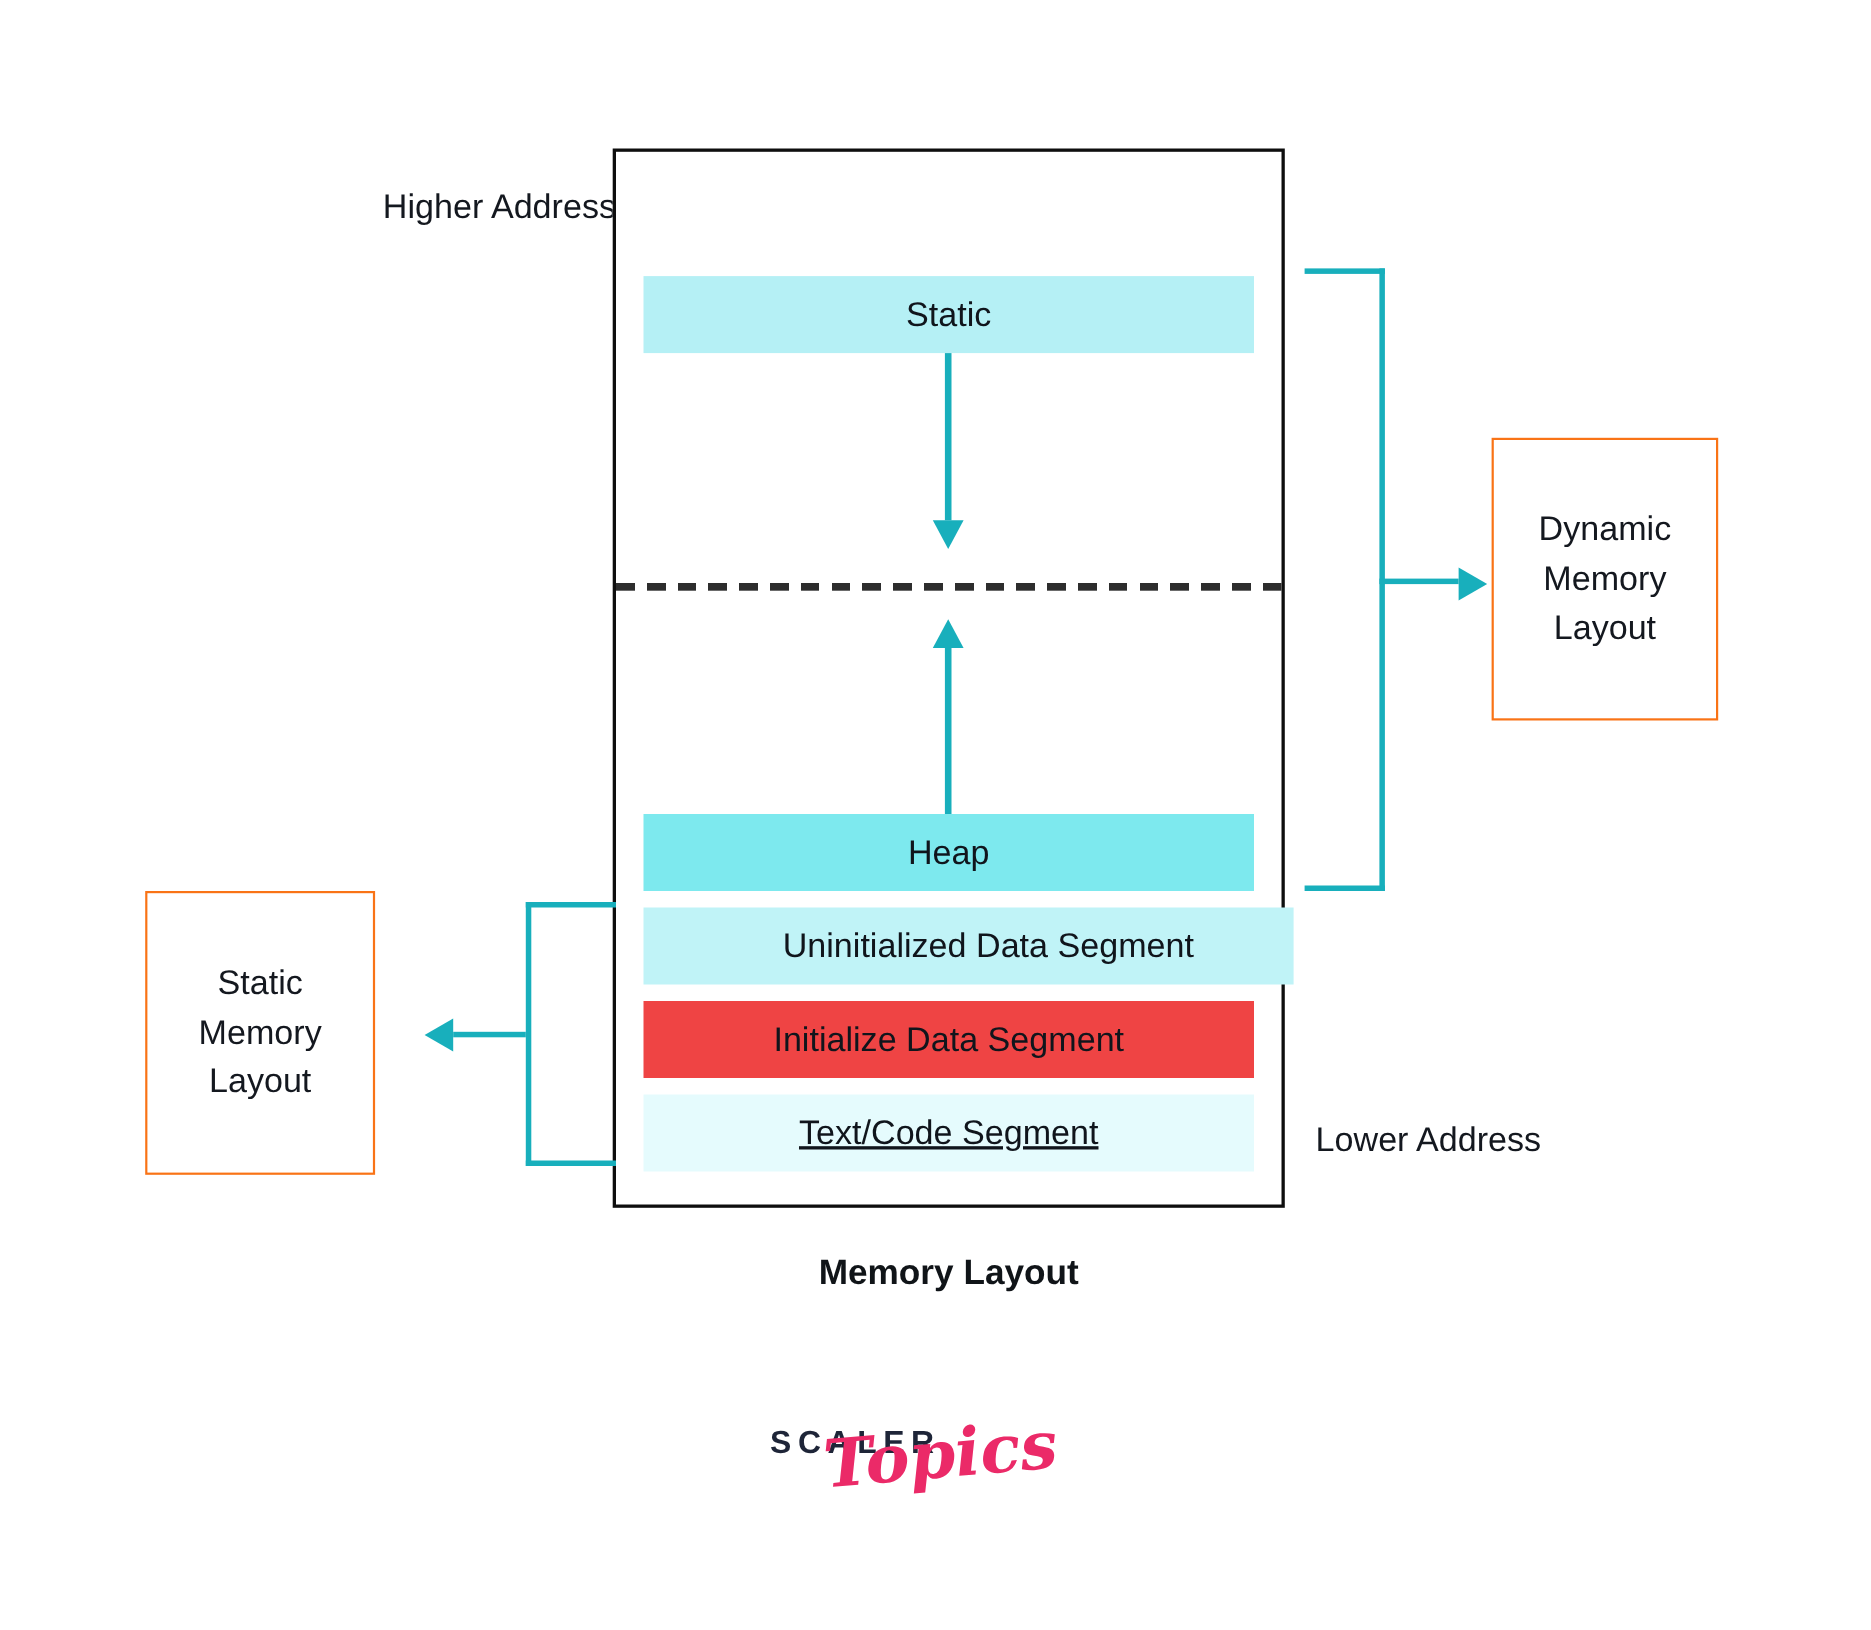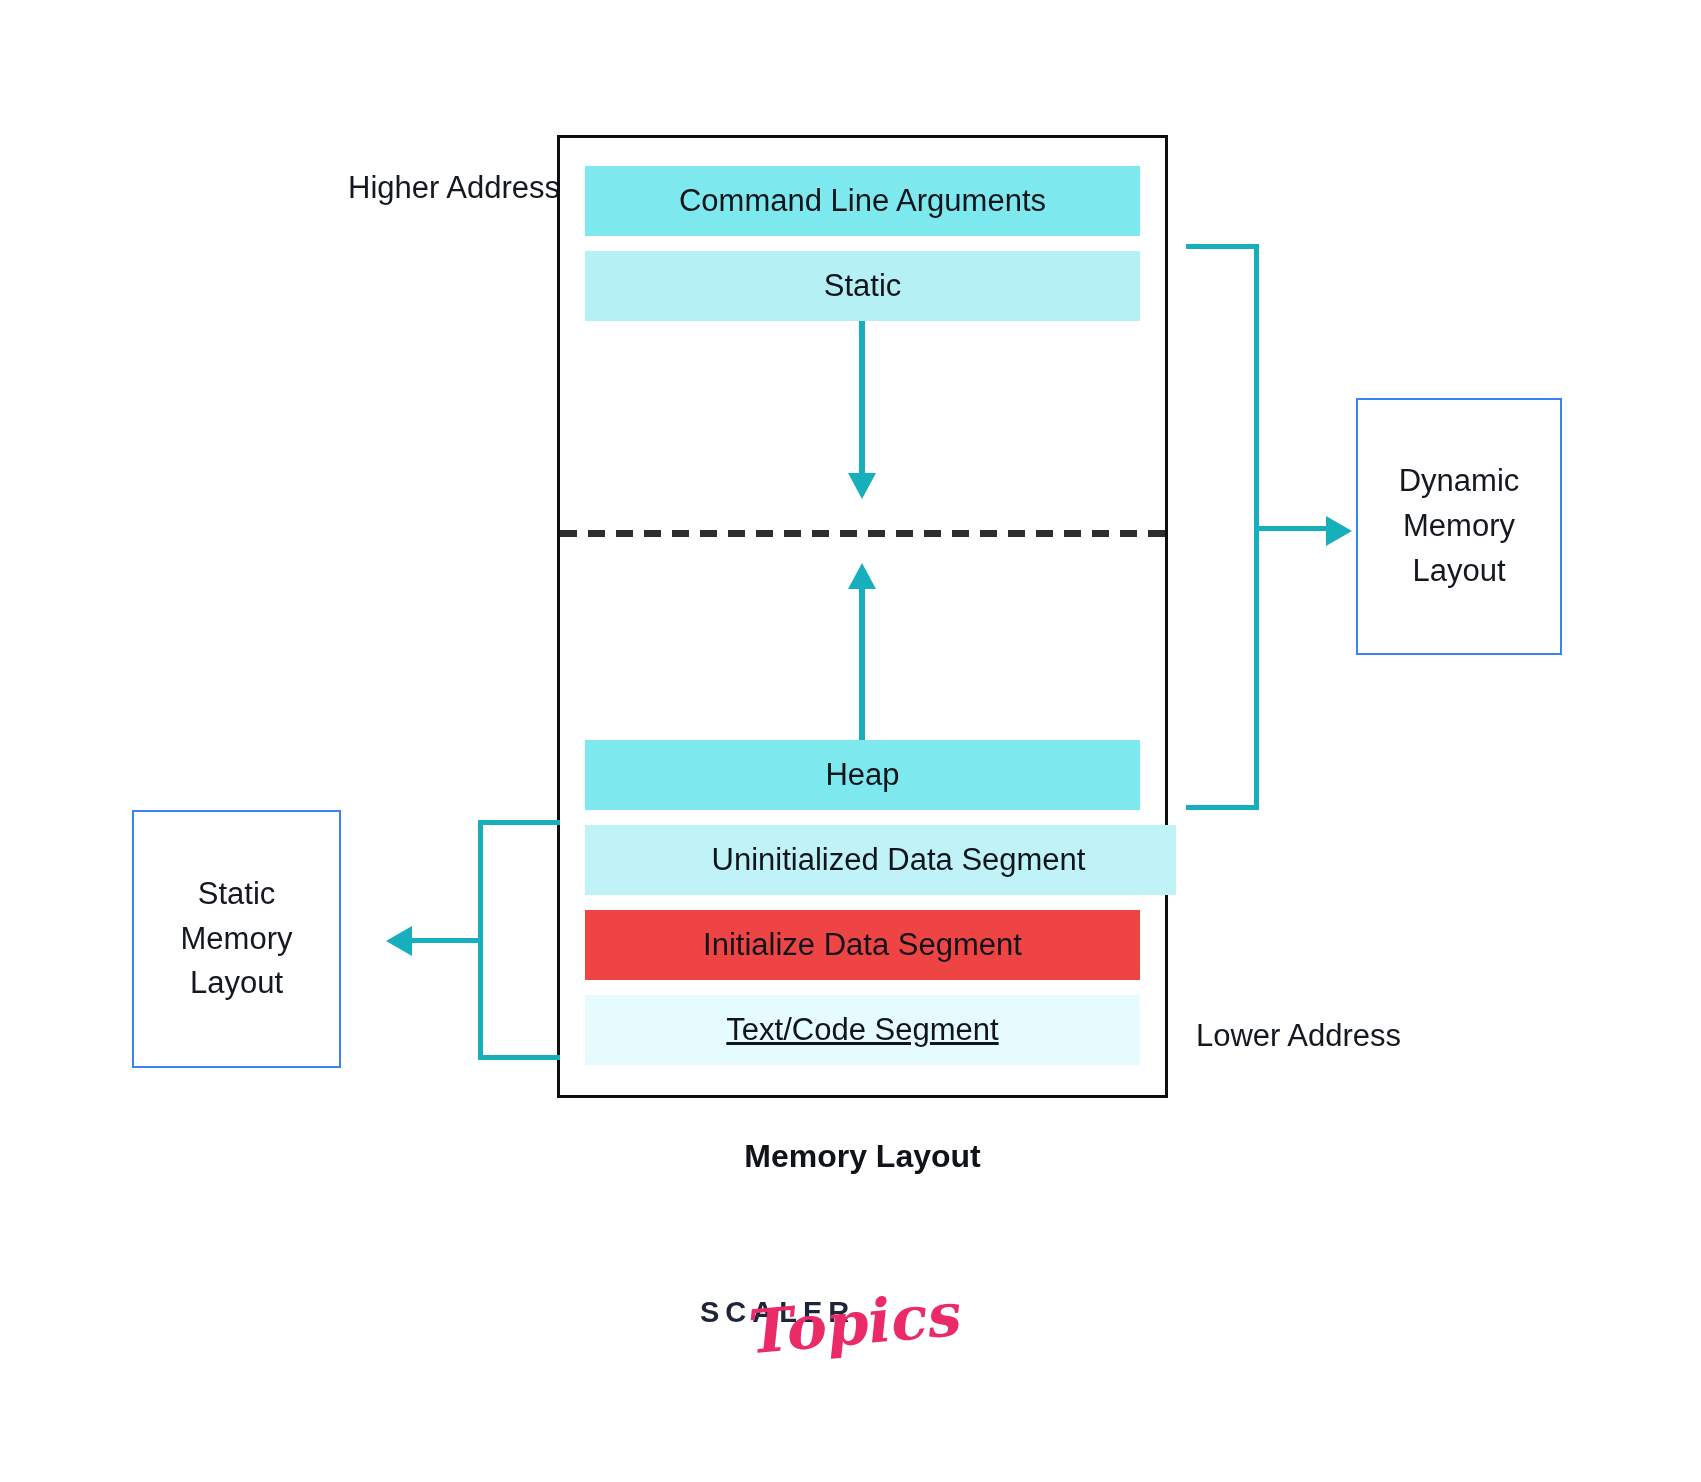--- a/index.html
+++ b/index.html
@@ -77,21 +77,21 @@
   }
   .head-right {
     position: absolute; width: 0; height: 0;
     border-top: 15px solid transparent;
     border-bottom: 15px solid transparent;
     border-left: 26px solid #18afbc;
   }
 
   
   .side-box {
-    border: 2px solid #3b82f6;
+    border: 2px solid #f97316;
     background: #ffffff;
     box-sizing: border-box;
     display: flex; flex-direction: column;
     align-items: center; justify-content: center;
     font-size: 31px; line-height: 1.45;
     text-align: center; color: #14181f;
   }
   .dynamic-box { left: 1356px; top: 398px; width: 206px; height: 257px; }
   .static-box  { left: 132px;  top: 810px; width: 209px; height: 258px; align-items: center; }
 
@@ -123,21 +123,20 @@
 </style>
 </head>
 <body>
 
 <div class="canvas">
 
   <div class="abs addr-label higher-addr">Higher Address</div>
   <div class="abs addr-label lower-addr">Lower Address</div>
 
   <div class="abs memory-box">
-    <div class="band seg-cla">Command Line Arguments</div>
     <div class="band seg-stack">Static</div>
 
     <div class="shaft-v teal" style="left:299px; top:183px; height:152px;"></div>
     <div class="head-down" style="left:288px; top:335px;"></div>
 
     <div class="dashed-divider"></div>
 
     <div class="head-up" style="left:288px; top:425px;"></div>
     <div class="shaft-v teal" style="left:299px; top:451px; height:151px;"></div>
 

